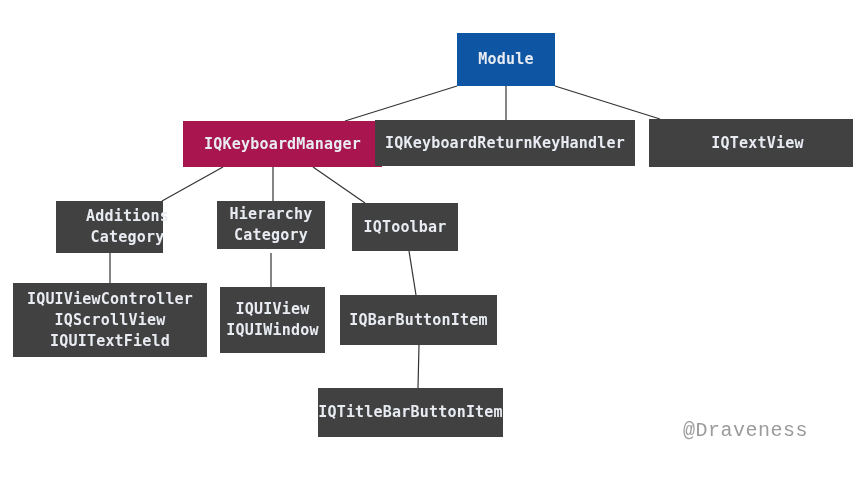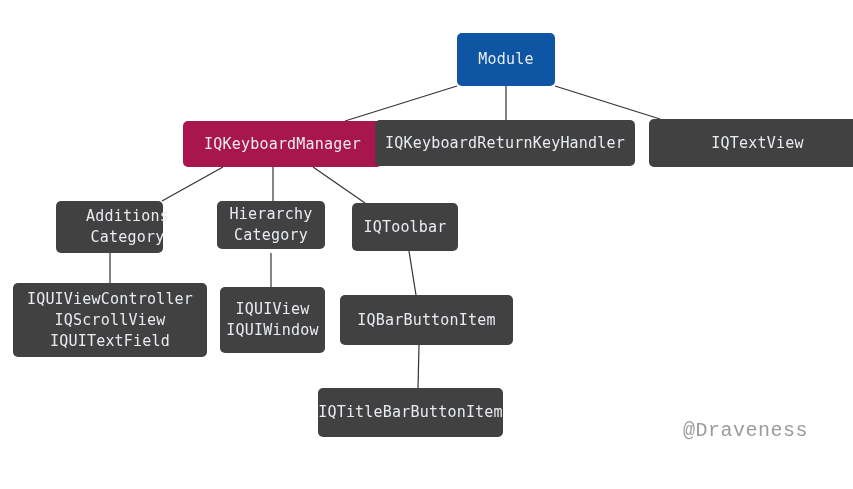--- a/index.html
+++ b/index.html
@@ -22,24 +22,24 @@
     stroke-width: 1.2;
   }
   .node {
     position: absolute;
     display: flex;
     align-items: center;
     justify-content: center;
     text-align: center;
     color: var(--node-text, #e8ecf2);
     font-size: 15px;
-    font-weight: normal;
+    font-weight: bold;
     line-height: 21px;
     letter-spacing: 0.2px;
-    border-radius: 5px;
+    border-radius: 0;
     white-space: pre-line;
     box-sizing: border-box;
   }
   .node--blue    { background: var(--node-blue, #0e56a4); }
   .node--magenta { background: var(--node-magenta, #a8154f); }
   .node--gray    { background: var(--node-gray, #414141); }
   .watermark {
     position: absolute;
     left: 683px;
     top: 419px;
@@ -83,19 +83,19 @@
 
   <div class="node node--gray" style="left:352px; top:203px; width:106px; height:48px;">IQToolbar</div>
 
   <div class="node node--gray" style="left:13px; top:283px; width:194px; height:74px;">IQUIViewController
 IQScrollView
 IQUITextField</div>
 
   <div class="node node--gray" style="left:220px; top:287px; width:105px; height:66px;">IQUIView
 IQUIWindow</div>
 
-  <div class="node node--gray" style="left:340px; top:295px; width:173px; height:50px;">IQBarButtonItem</div>
+  <div class="node node--gray" style="left:340px; top:295px; width:157px; height:50px;">IQBarButtonItem</div>
 
   <div class="node node--gray" style="left:318px; top:388px; width:185px; height:49px;">IQTitleBarButtonItem</div>
 
   <div class="watermark">@Draveness</div>
 
 </div>
 
 </body></html>

